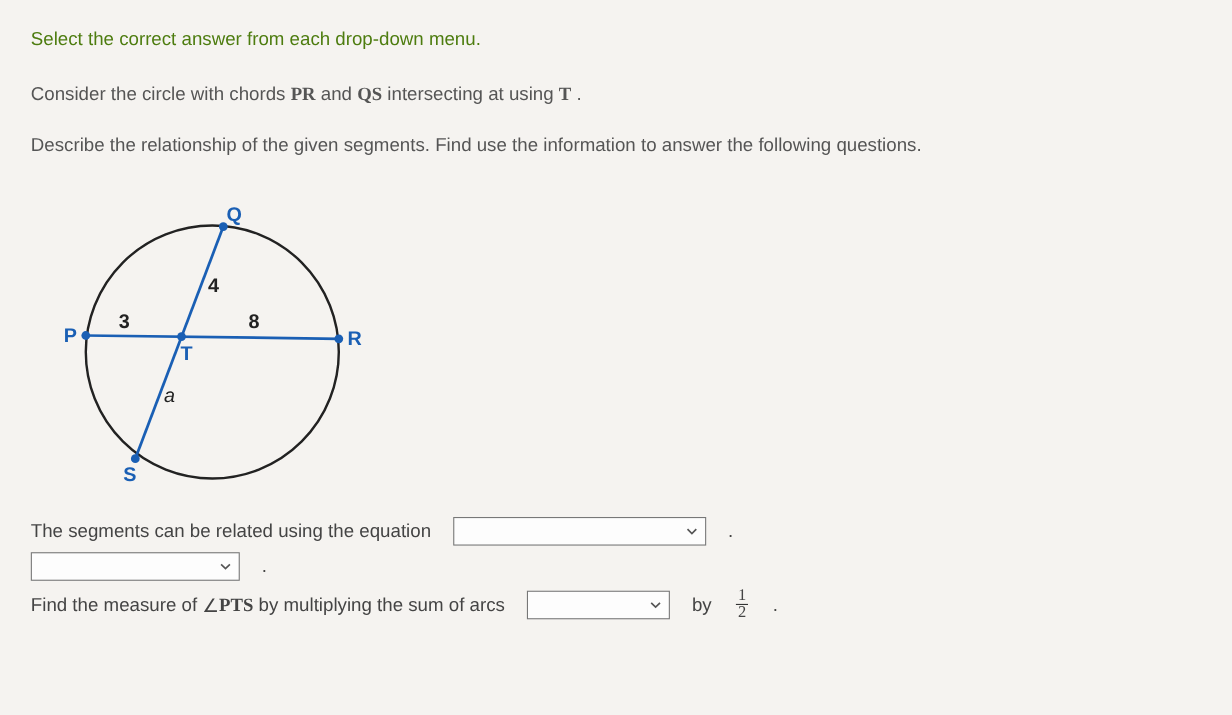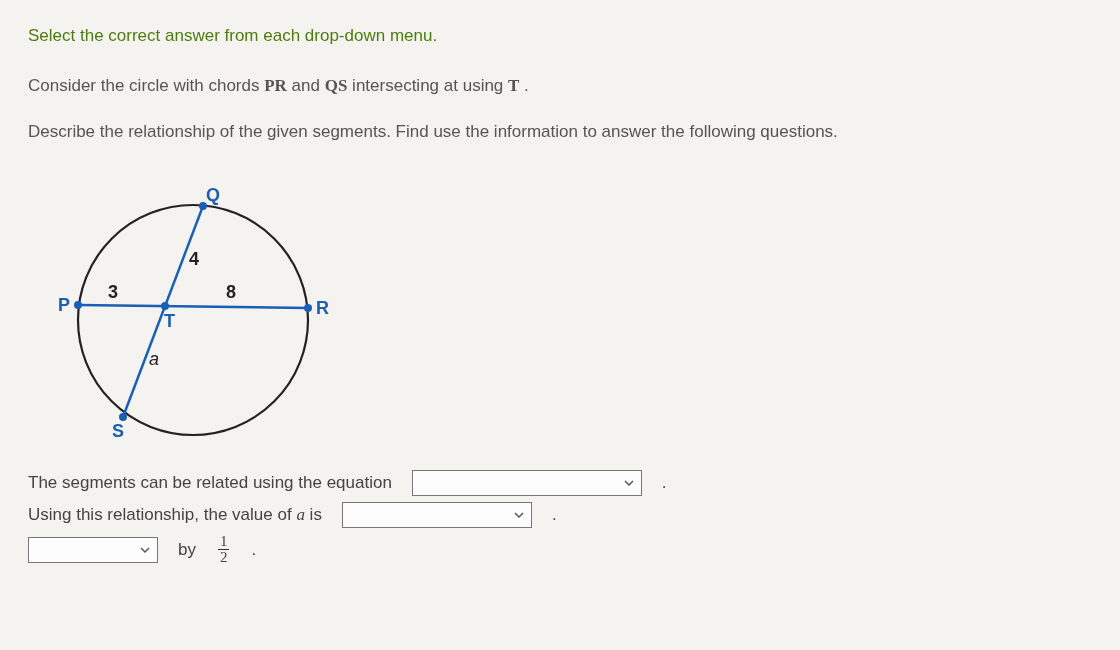--- a/index.html
+++ b/index.html
@@ -124,34 +124,34 @@
       <span class="chevron">
         <svg viewBox="0 0 12 12">
             <path d="M2 4 L6 8 L10 4" fill="none" stroke="#555" stroke-width="1.5"></path>
           </svg>
       </span>
     </span>
     <span>.</span>
   </div>
 
   <div class="answer-line">
-    <span>
-      <span>Using this relationship, the value of </span><span class="ital">a</span><span> is</span>
-    </span>
     <span class="dropdown dd-med">
       <span class="chevron">
         <svg viewBox="0 0 12 12">
             <path d="M2 4 L6 8 L10 4" fill="none" stroke="#555" stroke-width="1.5"></path>
           </svg>
       </span>
     </span>
     <span>.</span>
   </div>
 
   <div class="answer-line">
+    <span>
+      <span>Find the measure of </span><span class="angle">∠</span><span class="mathf">PTS</span><span> by multiplying the sum of arcs</span>
+    </span>
     <span class="dropdown dd-sm">
       <span class="chevron">
         <svg viewBox="0 0 12 12">
             <path d="M2 4 L6 8 L10 4" fill="none" stroke="#555" stroke-width="1.5"></path>
           </svg>
       </span>
     </span>
     <span>by</span>
     <span class="frac">
       <span class="num">1</span>

